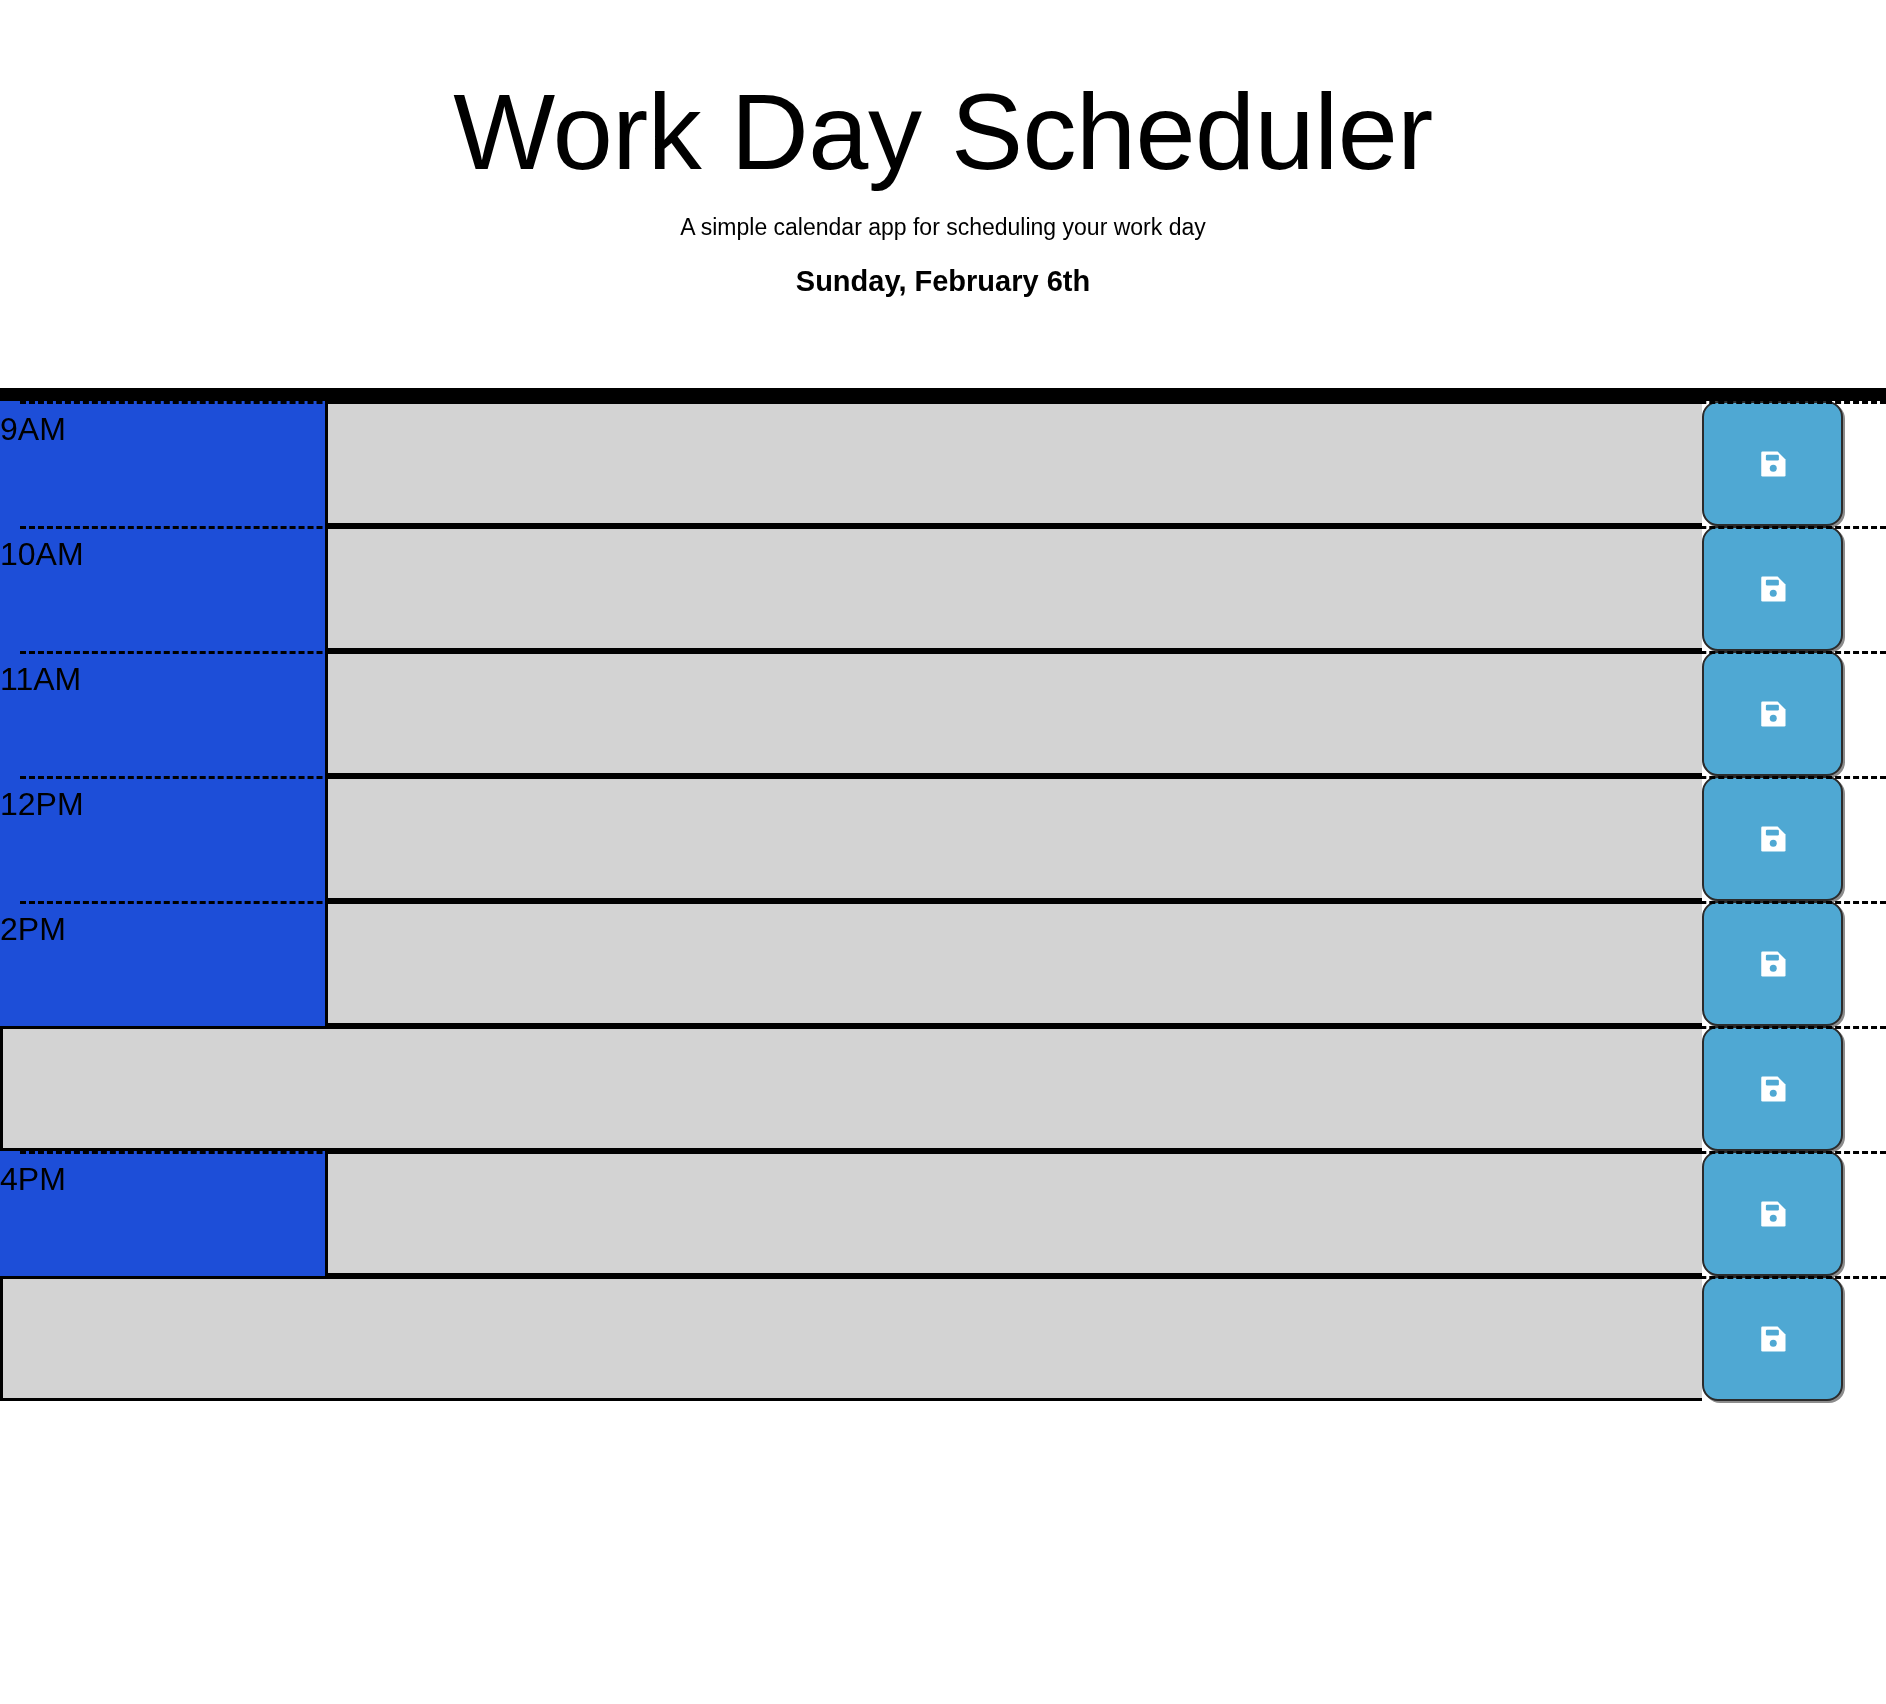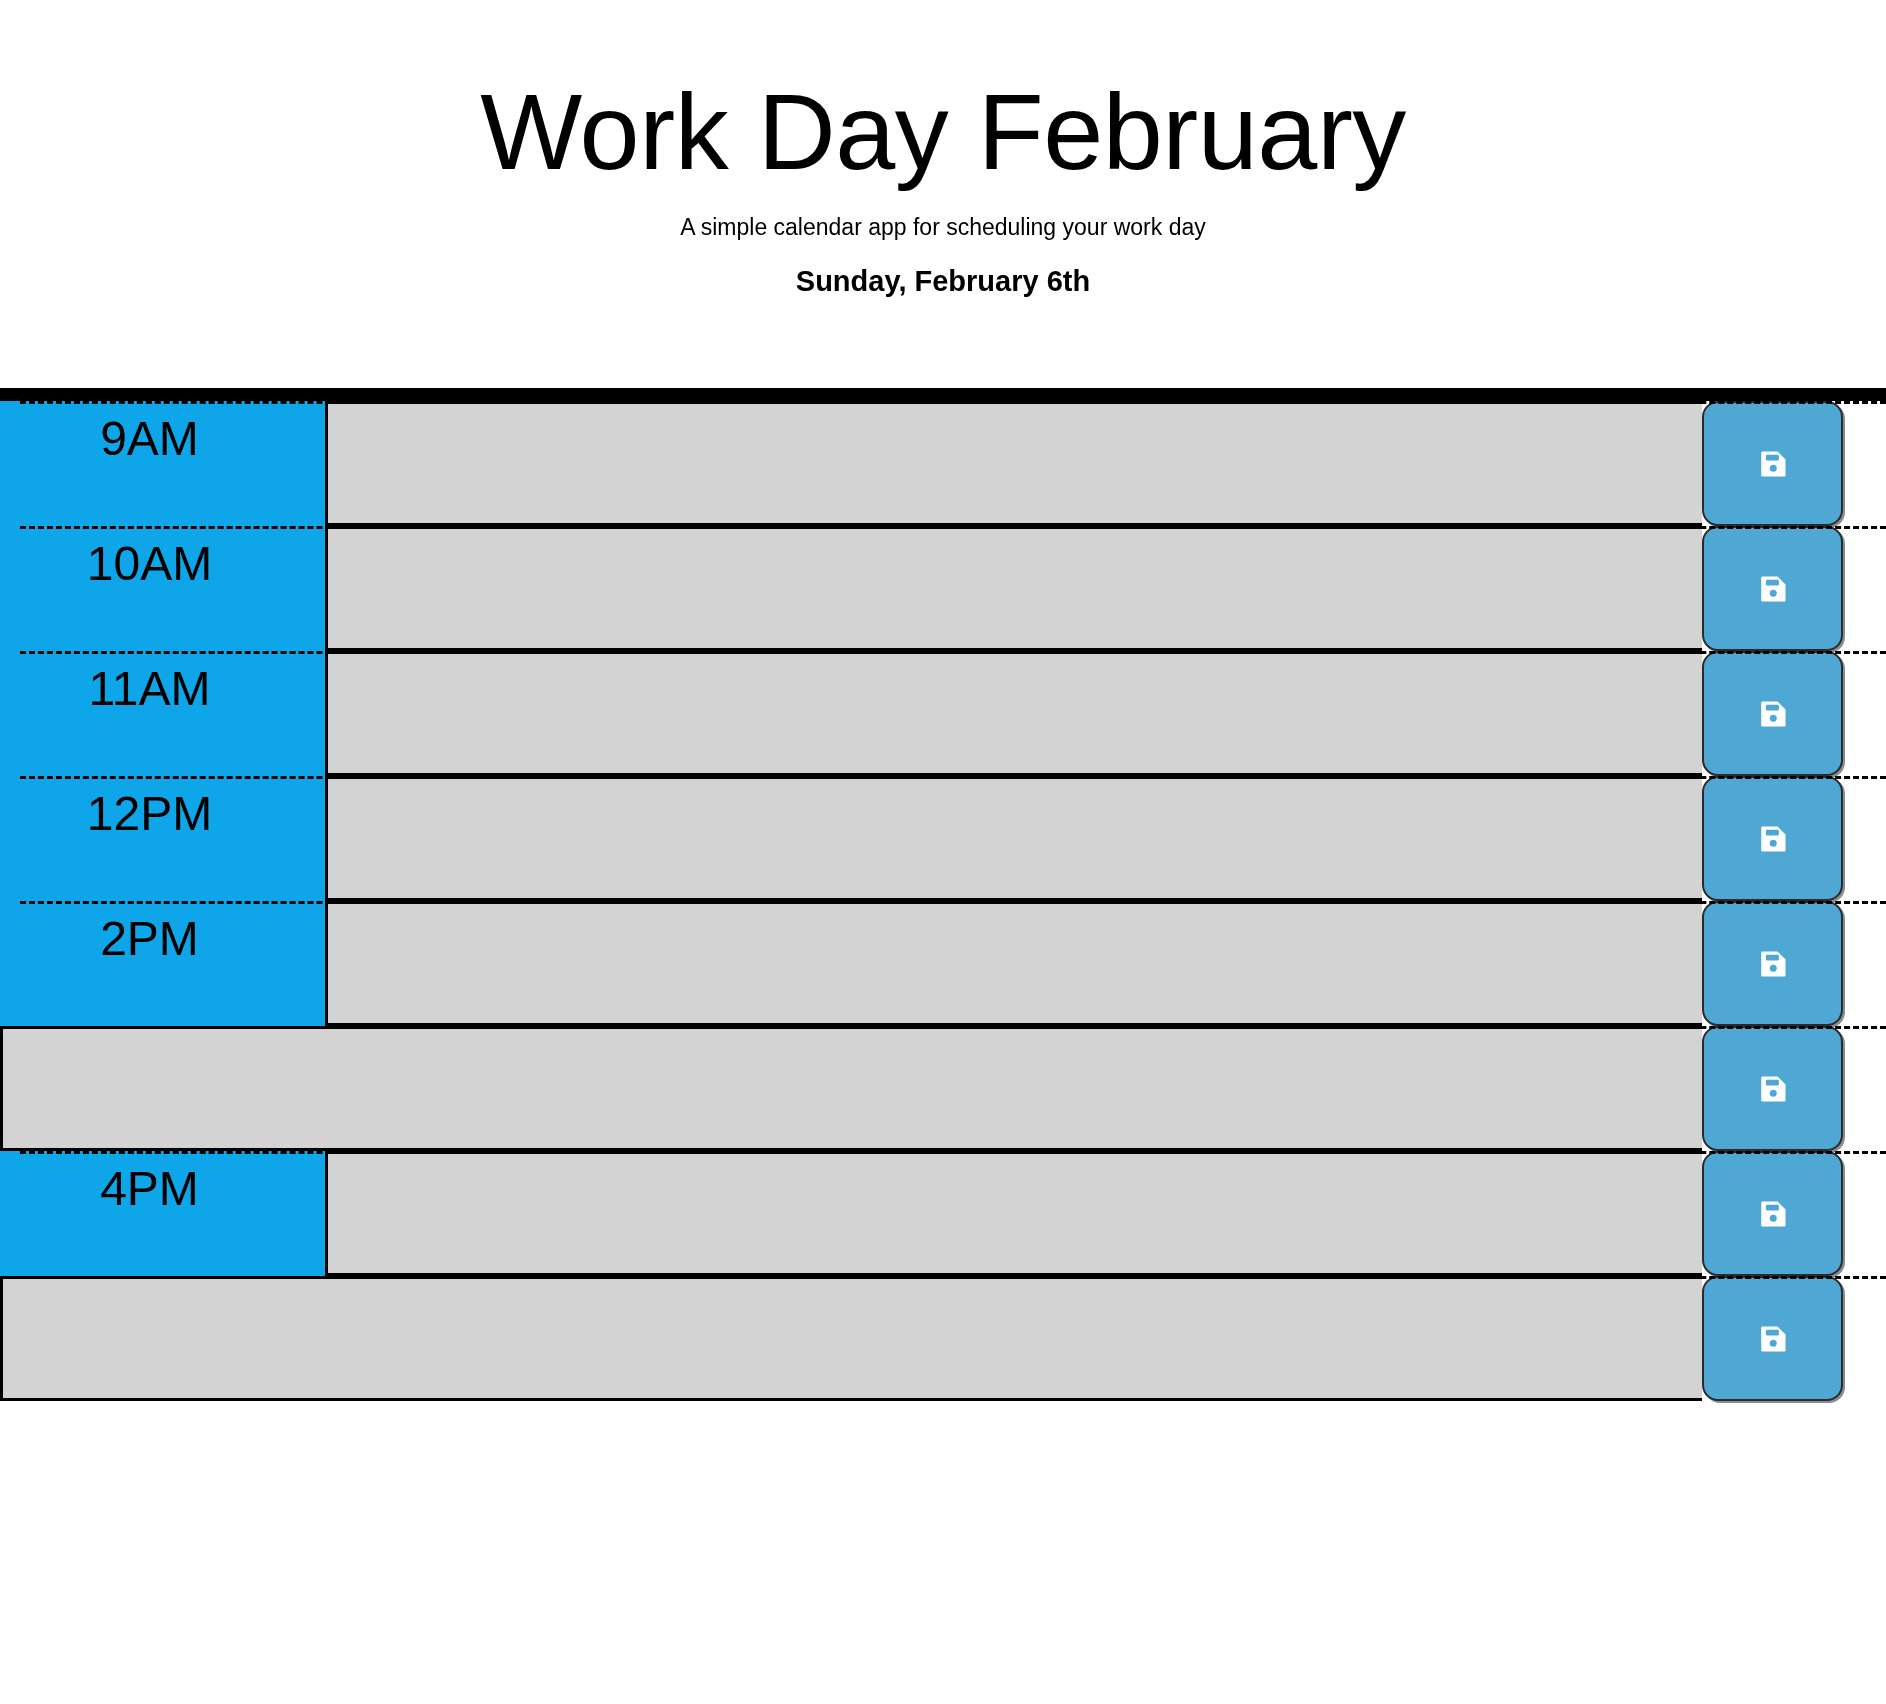--- a/index.html
+++ b/index.html
@@ -75,28 +75,28 @@
     top: 0;
     border-top: 3px dashed #000000;
     pointer-events: none;
     z-index: 3;
   }
 
   .hour {
     width: 325px;
     min-width: 325px;
     flex: 0 0 325px;
-    text-align: center;
+    text-align: left;
     padding-right: 26px;
     padding-top: 9px;
-    font-size: 48px;
+    font-size: 32px;
     line-height: 1.2;
     font-weight: 400;
     color: #000000;
-    background: #0ea5e9;
+    background: #1d4ed8;
     position: relative;
     z-index: 1;
   }
 
   .entry {
     flex: 1 1 auto;
     background: #d3d3d3;
     border: 3px solid #000000;
     border-right: none;
     margin: 0;
@@ -137,21 +137,21 @@
   .right-gutter {
     flex: 0 0 43px;
     width: 43px;
     background: #ffffff;
   }
 </style>
 </head>
 <body>
 
 <div class="jumbotron">
-  <h1 class="app-title">Work Day February</h1>
+  <h1 class="app-title">Work Day Scheduler</h1>
   <p class="app-subtitle">A simple calendar app for scheduling your work day</p>
   <p class="app-date">Sunday, February 6th</p>
 </div>
 
 <div class="header-rule"></div>
 
 <div class="schedule" id="schedule-container">
     <div class="time-block">
       <div class="hour">9AM</div>
       <textarea class="entry" placeholder="" style=""></textarea>

